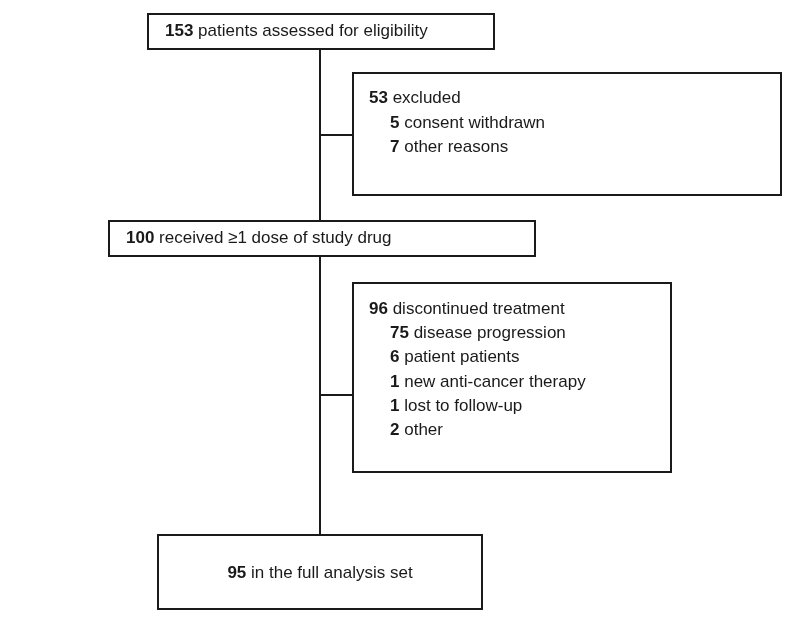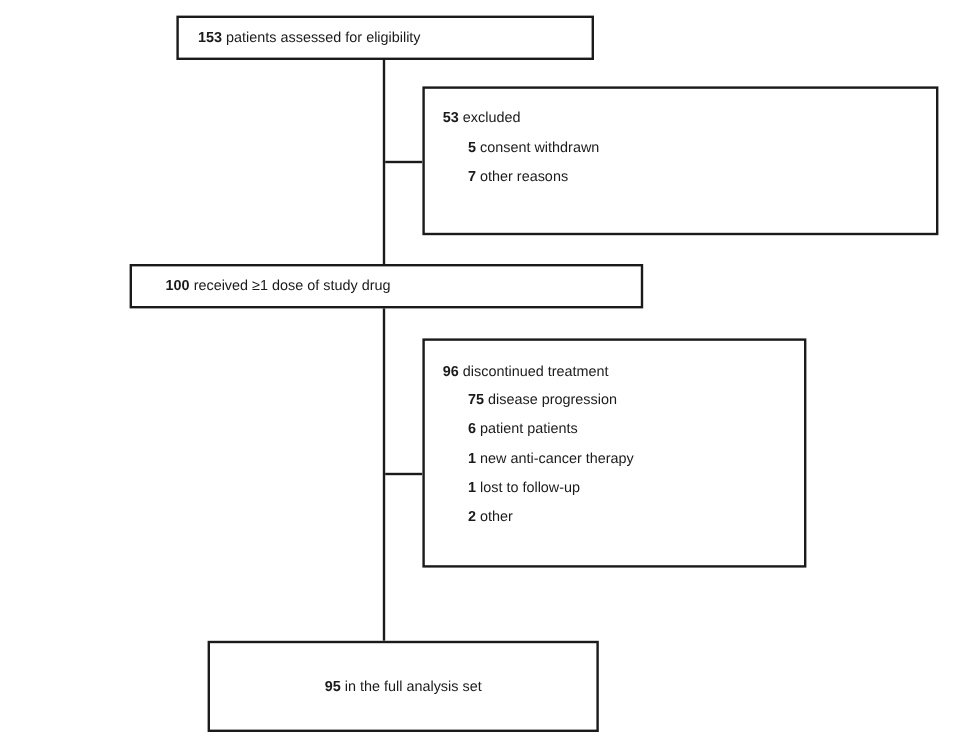--- a/index.html
+++ b/index.html
@@ -6,21 +6,21 @@
     margin: 0;
     padding: 0;
     background: #ffffff;
   }
   .canvas {
     position: relative;
     width: 805px;
     height: 619px;
     background: #ffffff;
     font-family: "Liberation Sans", sans-serif;
-    font-size: 12px;
+    font-size: 17px;
     color: #1a1a1a;
     overflow: hidden;
   }
   .box {
     position: absolute;
     box-sizing: border-box;
     background: #ffffff;
     border: 2px solid #1a1a1a;
     line-height: 24.5px;
   }
@@ -34,33 +34,32 @@
     display: flex; flex-direction: column; justify-content: center;
     padding-left: 16px;
   }
   .box-excluded {
     left: 352px; top: 72px; width: 430px; height: 124px;
     padding: 12px 0 0 15px;
   }
   .box-received {
     left: 108px; top: 220px; width: 428px; height: 37px;
     display: flex; flex-direction: column; justify-content: center;
-    padding-left: 28px;
+    padding-left: 16px;
   }
   .box-discontinued {
     left: 352px; top: 282px; width: 320px; height: 191px;
     padding: 13px 0 0 15px;
     line-height: 24.2px;
   }
   .box-analysis {
     left: 157px; top: 534px; width: 326px; height: 76px;
     display: flex; flex-direction: column; justify-content: center;
     text-align: center;
     line-height: 25px;
-    margin-left: 16px;
   }
 
   
   .connector {
     position: absolute;
     background: #1a1a1a;
   }
   .conn-v1 { left: 319px; top: 50px;  width: 2px;  height: 170px; }
   .conn-h1 { left: 321px; top: 134px; width: 31px; height: 2px; }
   .conn-v2 { left: 319px; top: 257px; width: 2px;  height: 277px; }

